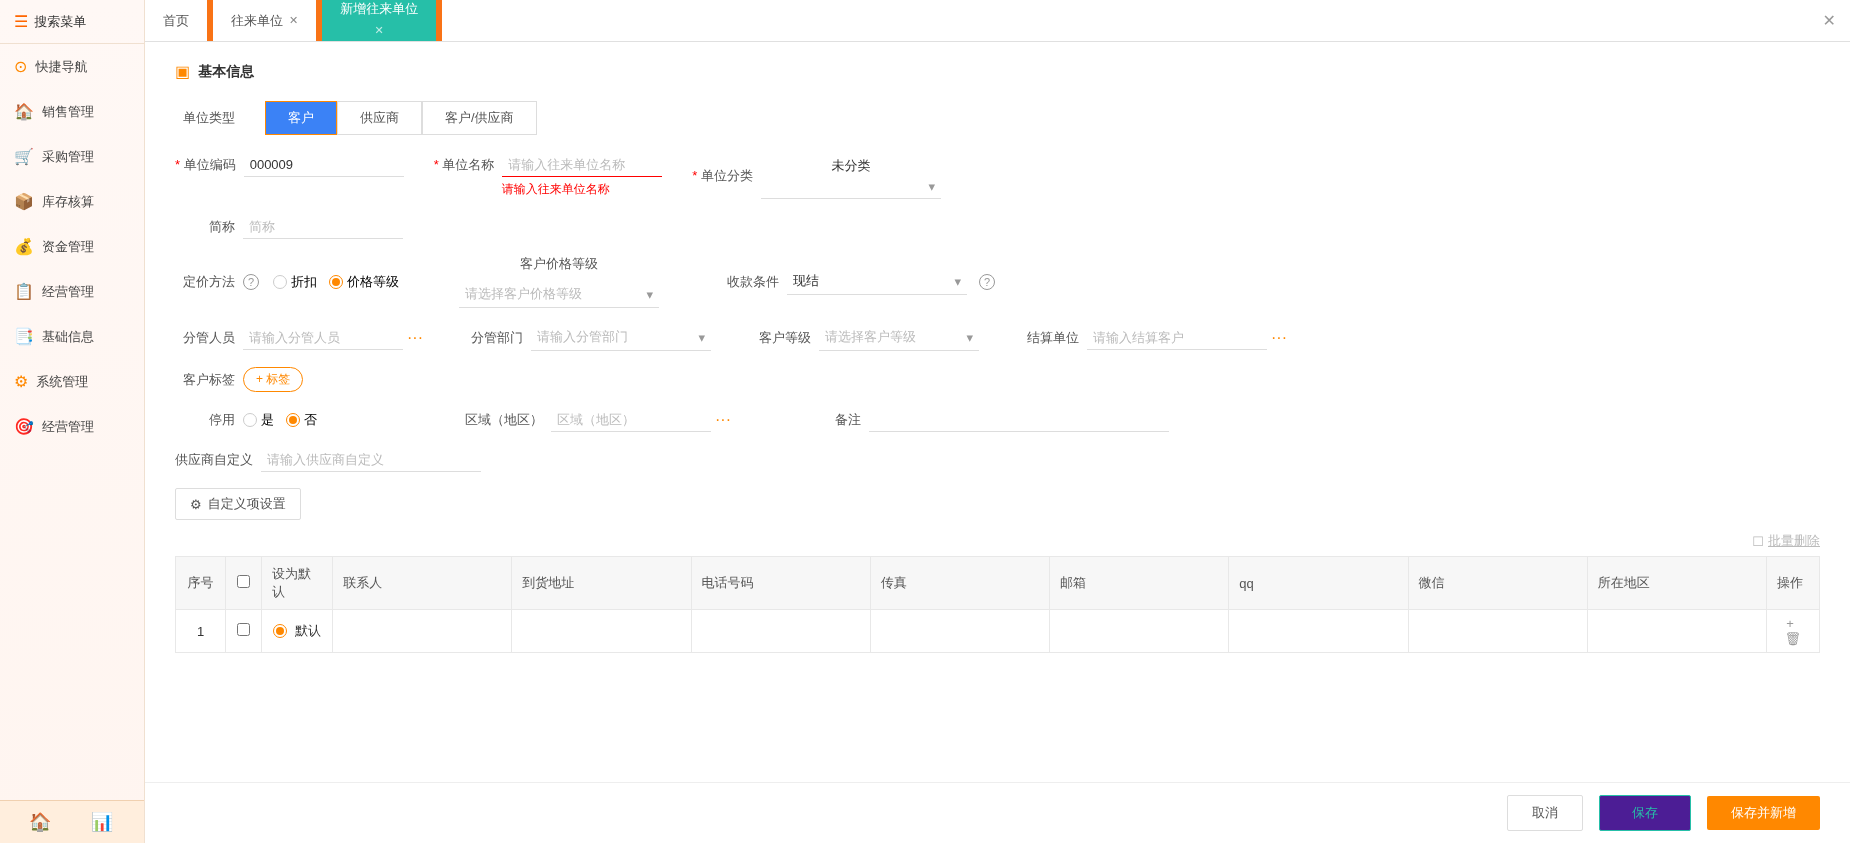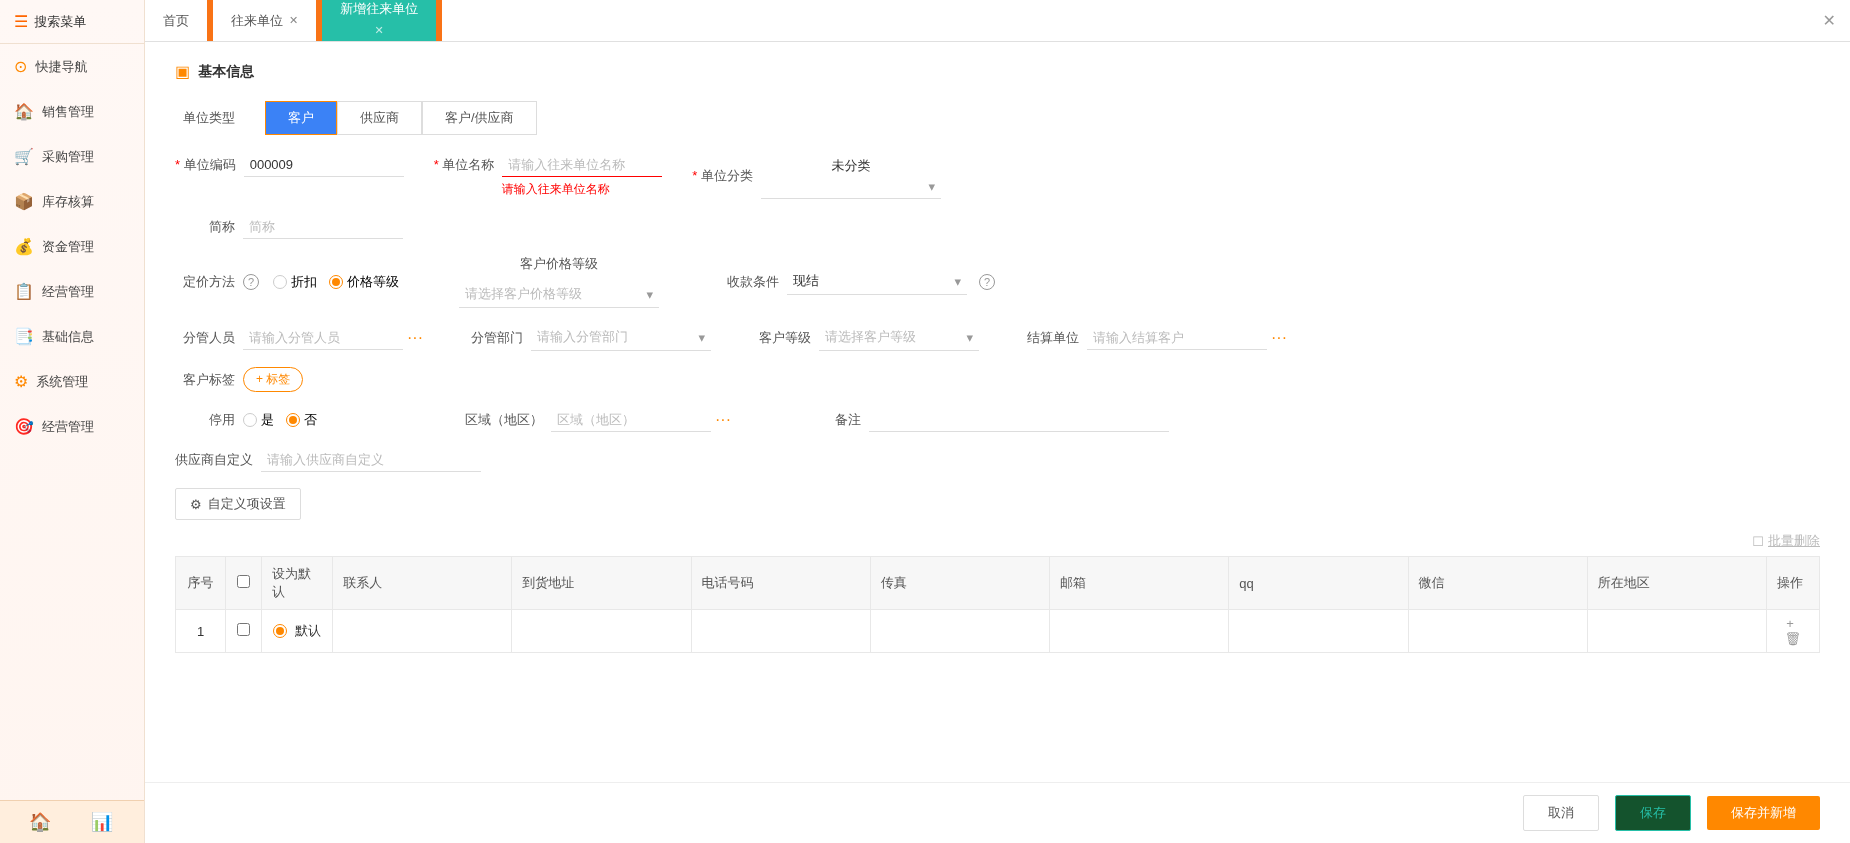--- a/index.html
+++ b/index.html
@@ -238,23 +238,23 @@
     }
     .btn-cancel {
       padding: 8px 24px;
       border: 1px solid #ddd;
       background: #fff;
       color: #555;
       cursor: pointer;
       border-radius: 2px;
     }
     .btn-save {
-      padding: 8px 24px;
+      padding: 8px 32px;
       border: 1px solid #26bfa8;
-      background: #14532d;
+      background: #4c1d95;
       color: #26bfa8;
       cursor: pointer;
       border-radius: 2px;
     }
     .btn-save-new {
       padding: 8px 24px;
       border: none;
       background: #f80;
       color: #fff;
       cursor: pointer;

